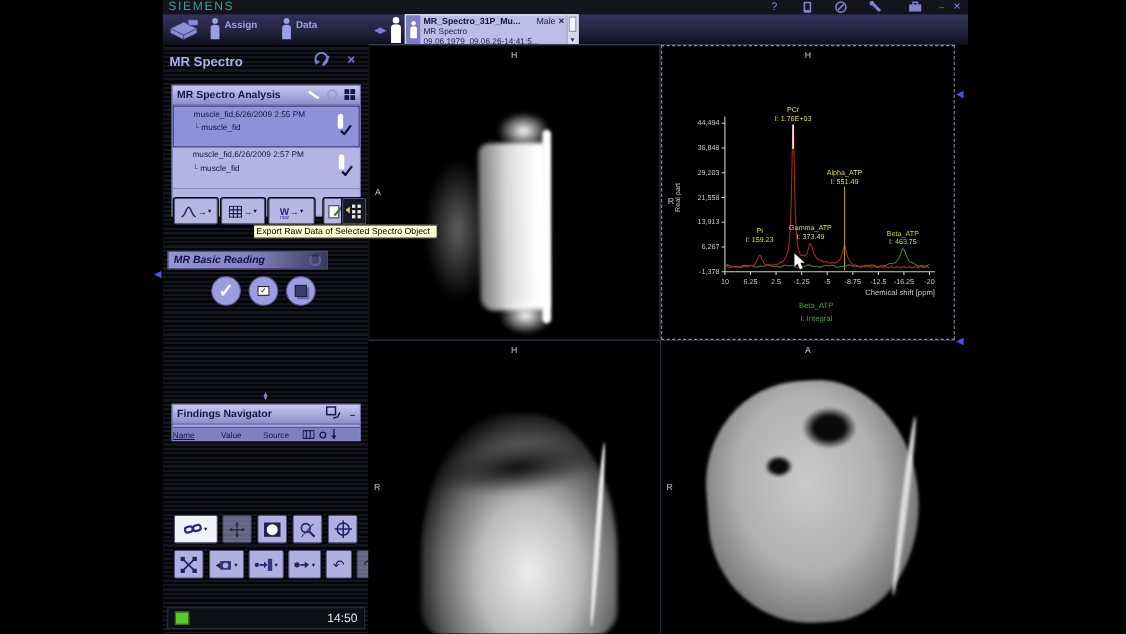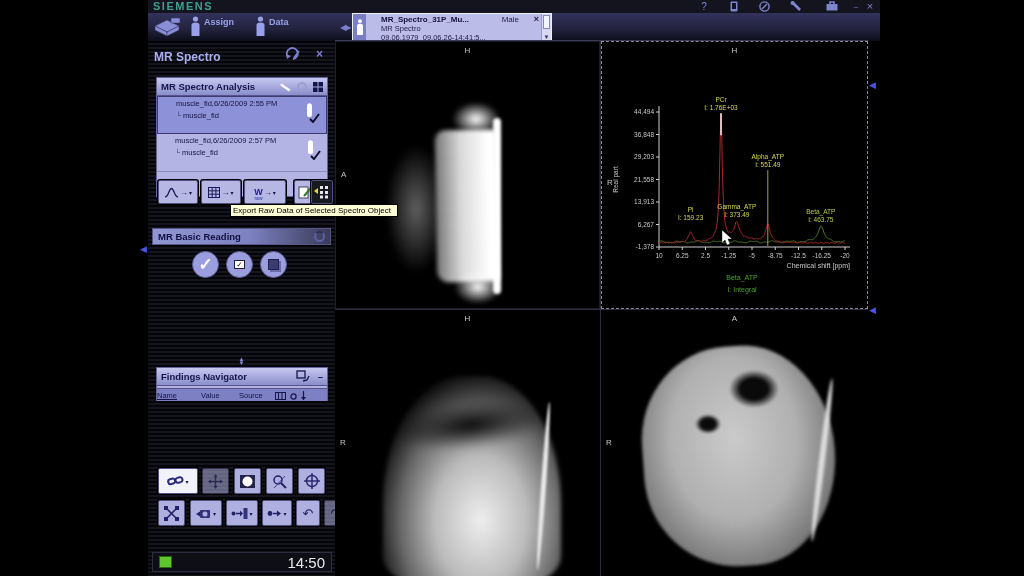--- a/index.html
+++ b/index.html
@@ -3,36 +3,36 @@
 <meta charset="utf-8">
 <style>
   * { margin:0; padding:0; box-sizing:border-box; }
   html,body { width:1024px; height:576px; background:#000; overflow:hidden;
               font-family:"Liberation Sans", sans-serif; }
   .screen { position:relative; width:1024px; height:576px; background:#000; }
   .app { position:absolute; left:148px; top:0; width:732px; height:576px; background:#000; }
 
   
   .titlebar { position:absolute; left:0; top:0; width:732px; height:13px; background:#14141f; }
-  .brand { position:absolute; left:5px; top:0; font-size:11px; font-weight:bold;
+  .brand { position:absolute; left:5px; top:0; font-size:11px; font-weight:normal;
            letter-spacing:1.5px; color:#3f9f8e; }
   .winico { position:absolute; top:1px; width:16px; height:11px; color:#8084cf;
             font-size:10px; text-align:center; line-height:11px; cursor:default; }
   .winico svg { display:block; margin:0 auto; }
 
   
   .topbar { position:absolute; left:0; top:13px; width:732px; height:28px;
             background:linear-gradient(180deg,#32325c 0%, #23233f 55%, #0d0d1a 100%); }
   .tb-item { position:absolute; top:3px; display:flex; align-items:flex-start; gap:4px; }
   .tb-label { color:#9aa0e8; font-size:9px; font-weight:bold; padding-top:1px; }
   .tb-arrows { position:absolute; left:192px; top:10px; color:#7a7ecf; font-size:8px; letter-spacing:-1px; }
 
   
-  .card { position:absolute; left:204px; top:0px; width:200px; height:28px;
-          background:#bcbce8; border:1px solid #efeffa; display:flex;gap:12px; }
+  .card { position:absolute; left:220px; top:0px; width:158px; height:28px;
+          background:#bcbce8; border:1px solid #efeffa; display:flex; }
   .card-person { width:13px; background:#7a7ec2; display:flex; align-items:center; justify-content:center; }
   .card-body { flex:1; padding:1px 2px 0 3px; overflow:hidden; }
   .card-row1 { display:flex; justify-content:space-between; }
   .card-title { font-size:8px; font-weight:bold; color:#10103a; white-space:nowrap; }
   .card-sex { font-size:8px; color:#20204a; padding-right:8px; }
   .card-line { font-size:7.5px; color:#20204a; white-space:nowrap; }
   .card-scroll { width:10px; background:#d8d8ee; border-left:1px solid #9a9ac8; position:relative; }
   .card-thumb { position:absolute; left:1px; top:1px; width:7px; height:14px; background:#f4f4fc; border:1px solid #8888b8; }
   .card-down { position:absolute; left:0; bottom:0; width:9px; font-size:6px; color:#333366; text-align:center; }
   .card-close { position:absolute; right:12px; top:0px; font-size:9px; color:#1a1a44; font-weight:bold; }
@@ -63,23 +63,23 @@
           box-shadow:0 0 0 1px #000; }
   .tbtn .arr { font-size:8px; color:#15154a; font-weight:bold; }
   .tbtn .dd  { font-size:6px; color:#15154a; }
   .wlab { position:relative; font-size:9px; font-weight:bold; color:#22228a; }
   .wraw { position:absolute; left:0; bottom:-4px; width:100%; text-align:center; font-size:5px; color:#2233aa; font-weight:normal; }
   .tbtn.dark { background:#181820; }
 
   .tooltip { position:absolute; left:82px; top:163px; width:168px; background:#ffffd6;
              border:1px solid #000; color:#000; font-size:8px; padding:1px 2px; z-index:50; white-space:nowrap; }
 
-  .basicbar { position:absolute; left:4px; top:187px; width:179px; height:17px;
+  .basicbar { position:absolute; left:4px; top:187px; width:146px; height:17px;
               background:linear-gradient(90deg,#9296d2 0%, #7d81c0 55%, #3a3a58 100%);
-              border:1px solid #55558a; display:flex; align-items:center; padding:0 5px; }
+              border:1px solid #55558a; display:flex; align-items:center; padding:0 5px;font-style:italic; }
   .basic-title { font-size:9.5px; font-weight:bold; color:#101040; flex:1; }
   .spinner { width:11px; height:11px; border:2px solid #5c60a8; border-top-color:#2e2e55; border-radius:50%; }
 
   .circlebtns { position:absolute; top:210px; left:0; width:187px; }
   .cbtn { position:absolute; width:27px; height:27px; border-radius:50%; background:#9a9ede;
           border:1px solid #5c5c96; display:flex; align-items:center; justify-content:center; }
   .cbtn .chk { color:#fff; font-size:17px; font-weight:bold; }
   .minibox { width:11px; height:9px; background:#fff; border:1px solid #223; font-size:7px; line-height:8px;
              text-align:center; color:#000; }
   .stopsq { width:11px; height:11px; background:#3c3c6e; border:1px solid #202048;
@@ -100,21 +100,21 @@
           border-radius:2px; display:flex; align-items:center; justify-content:center; gap:0;
           box-shadow:0 0 0 1px #000; color:#22226a; }
   .bbtn.white { background:#f2f2fa; }
   .bbtn.dim { opacity:0.55; }
   .bbtn .dd { font-size:6px; color:#15154a; margin-left:1px; }
   .bbtn .uglyph { font-size:13px; line-height:13px; }
 
   .statusbar { position:absolute; left:4px; top:511px; width:180px; height:20px; background:#0e0e16;
                border:1px solid #2e2e40; display:flex; align-items:center; padding:0 6px; }
   .gled { width:13px; height:12px; background:#5fc52e; border:1px solid #2c6a12; }
-  .stime { flex:1; text-align:right; color:#e8e8e8; font-size:15px; }
+  .stime { flex:1; text-align:right; color:#e8e8e8; font-size:11px; }
 
   
   .main { position:absolute; left:187px; top:40px; width:533px; height:536px; background:#000;
           border-top:1px solid #3a3a52; }
   .vdiv { position:absolute; left:265px; top:0; width:1px; height:536px; background:#2c2c3e; }
   .hdiv { position:absolute; left:0; top:268px; width:533px; height:1px; background:#2c2c3e; }
   .quad { position:absolute; overflow:hidden; background:#000; }
   .q-tl { left:0; top:0; width:265px; height:268px; border:1px solid #1c1c2a; }
   .q-tr { left:266px; top:0; width:267px; height:268px; border:1px dashed #8a8a98; }
   .q-bl { left:0; top:269px; width:265px; height:267px; }

